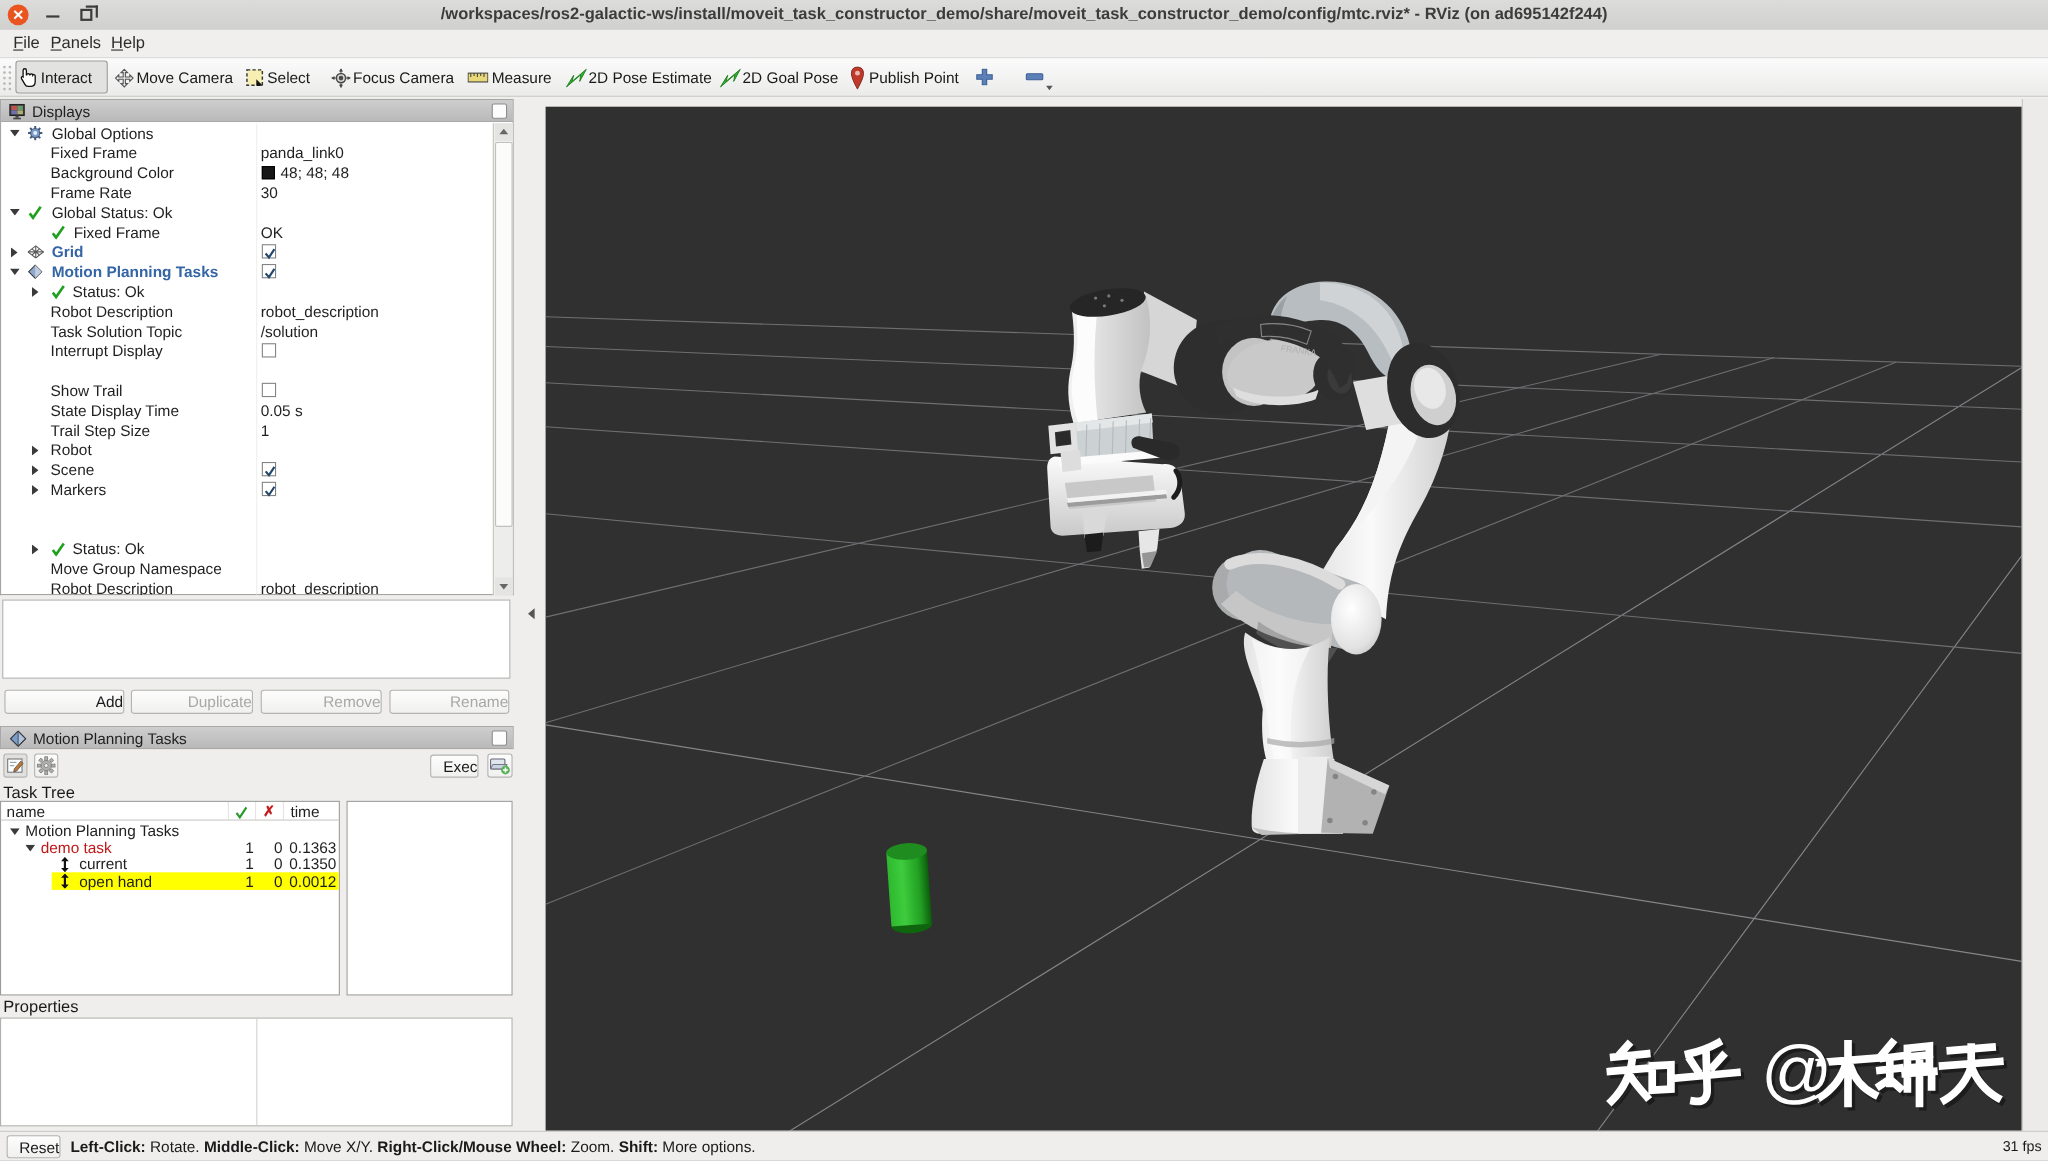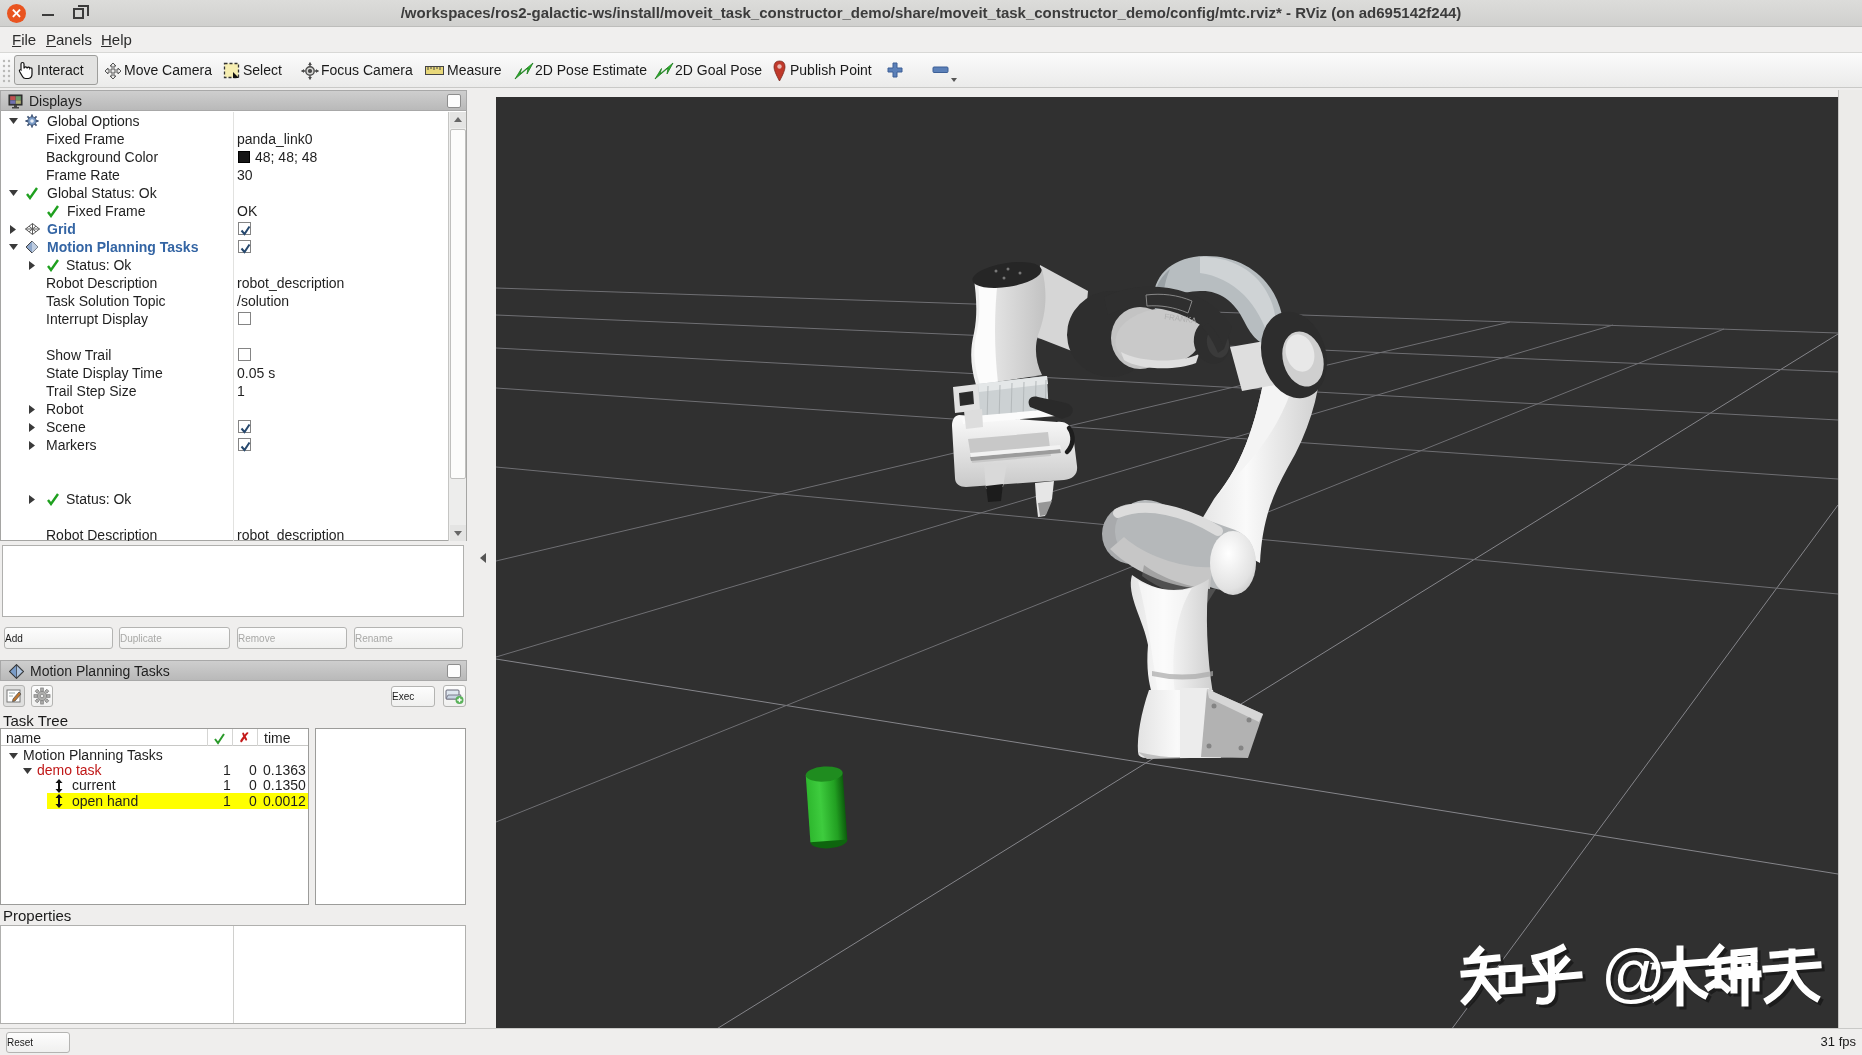--- a/index.html
+++ b/index.html
@@ -12,21 +12,21 @@
 #menubar span{position:absolute;top:4px}
 #toolbar{position:absolute;left:0;top:53px;width:1862px;height:35px;background:linear-gradient(#fbfbfb,#ebebea);border-bottom:1px solid #c9c9c7}
 .tbtxt{position:absolute;top:9px;font-size:14px;color:#1a1a1a}
 #interactbtn{position:absolute;left:14px;top:2px;width:84px;height:30px;background:#e2e2e1;border:1px solid #9d9d9b;border-radius:3px}
 #lpanel{position:absolute;left:0;top:90px;width:467px;height:938px;background:#efeeed}
 .dockhead{position:absolute;left:0;width:467px;height:21px;background:linear-gradient(#cecece,#b9b9b9);border:1px solid #a8a8a8;font-size:14px;color:#1f1f1f}
 .floatbox{position:absolute;right:5px;top:3px;width:14px;height:14px;background:#fdfdfd;border:1px solid #8e8e8e;border-radius:2px}
 #viewport{position:absolute;left:496px;top:97px;width:1342px;height:931px;background:#303030}
 #rstrip{position:absolute;left:1838px;top:90px;width:24px;height:938px;background:#ecebe9;border-left:1px solid #c6c5c3}
 #statusbar{position:absolute;left:0;top:1028px;width:1862px;height:27px;background:#efeeed;border-top:1px solid #c9c9c7;font-size:14px;color:#1a1a1a}
-.btn{position:absolute;background:linear-gradient(#fdfdfd,#f0f0ef);border:1px solid #b4b4b2;border-radius:3px;font-size:10px;color:#1a1a1a;text-align:left}
+.btn{position:absolute;background:linear-gradient(#fdfdfd,#f0f0ef);border:1px solid #b4b4b2;border-radius:3px;font-size:14px;color:#1a1a1a;text-align:right}
 .btn.dis{color:#a8a8a6}
 .whitebox{position:absolute;background:#fff;border:1px solid #9c9c9a}
 #tree{position:absolute;left:1px;top:22px;width:364px;height:429px;overflow:hidden;font-size:14px;color:#1f1f1f}
 .trow{position:absolute;left:0;width:446px;height:18px;line-height:18px}
 .tval{position:absolute;left:236px;top:0}
 .bb{color:#3465a4;font-weight:bold}
 .cb{position:absolute;left:237px;top:2px;width:13px;height:13px;background:#fff;border:1px solid #848484}
 #tasktable{position:absolute;left:1px;top:639px;width:307px;height:175px;overflow:hidden;font-size:14px;color:#1f1f1f}
 .ttr{position:absolute;left:0;width:307px;height:15px;line-height:15px}
 </style></head><body>
@@ -259,20 +259,23 @@
           </svg></span>
       </div>
   <div class="trow" style="top:378px">
         <svg style="position:absolute;left:28px;top:5px" width="6" height="9">
           <path d="M0 0 L6 4.5 L0 9 Z" fill="#3a3a3a"></path>
         </svg>
         <svg style="position:absolute;left:45px;top:2px" width="14" height="14">
           <path d="M2 8 L5 12 L12 2" stroke="#1fa01f" stroke-width="2.4" fill="none"></path>
         </svg>
         <span style="position:absolute;left:65px">Status: Ok</span>
+      </div>
+  <div class="trow" style="top:396px">
+        <span style="position:absolute;left:45px">Move Group Namespace</span>
       </div>
   <div class="trow" style="top:414px">
         <span style="position:absolute;left:45px">Robot Description</span>
         <span class="tval">robot_description</span>
       </div>
  </div>
  <div style="position:absolute;left:448px;top:22px;width:18px;height:429px;background:#ededec;border-left:1px solid #c5c5c3">
    <div style="position:absolute;left:1px;top:0;width:16px;height:16px;background:#e4e4e3"><svg width="16" height="16">
           <path d="M8 5 L12 10 L4 10 Z" fill="#666"></path>
         </svg></div>
@@ -540,15 +543,16 @@
   <path d="M1224,851 L1214,863 M1216,865 L1232,863 M1213,876 L1231,874 M1222,866 L1222,888 M1213,890 L1222,884 M1222,884 L1231,892 M1238,856 L1258,854 L1258,872 L1238,874 Z M1238,864 L1258,862 M1236,879 L1262,877 M1238,879 L1238,893 M1260,877 L1260,891 M1249,870 L1249,906"></path>
   <path d="M1277,858 L1315,855 M1270,872 L1322,868 M1296,855 L1296,872 M1296,872 C1293,884 1284,896 1272,903 M1296,872 C1300,884 1309,895 1320,901"></path>
  </g>
  <text x="1108" y="901" font-family="Liberation Sans, sans-serif" font-size="64" fill="#191919" opacity="0.85">@</text>
  <text x="1105" y="898" font-family="Liberation Sans, sans-serif" font-size="64" fill="#ffffff">@</text>
 </g>
 </svg>
 </div>
 <div id="rstrip"></div>
 <div id="statusbar">
- <span class="btn" style="left:6px;top:3px;width:64px;height:21px;line-height:20px">Reset</span>
+ <span class="btn" style="left:6px;top:3px;width:49px;height:21px;line-height:20px">Reset</span>
+ <span style="position:absolute;left:64px;top:5px"><b>Left-Click:</b> Rotate. <b>Middle-Click:</b> Move X/Y. <b>Right-Click/Mouse Wheel:</b> Zoom. <b>Shift:</b> More options.</span>
  <span style="position:absolute;right:6px;top:5px;font-size:13px">31 fps</span>
 </div>
 
 </body></html>

